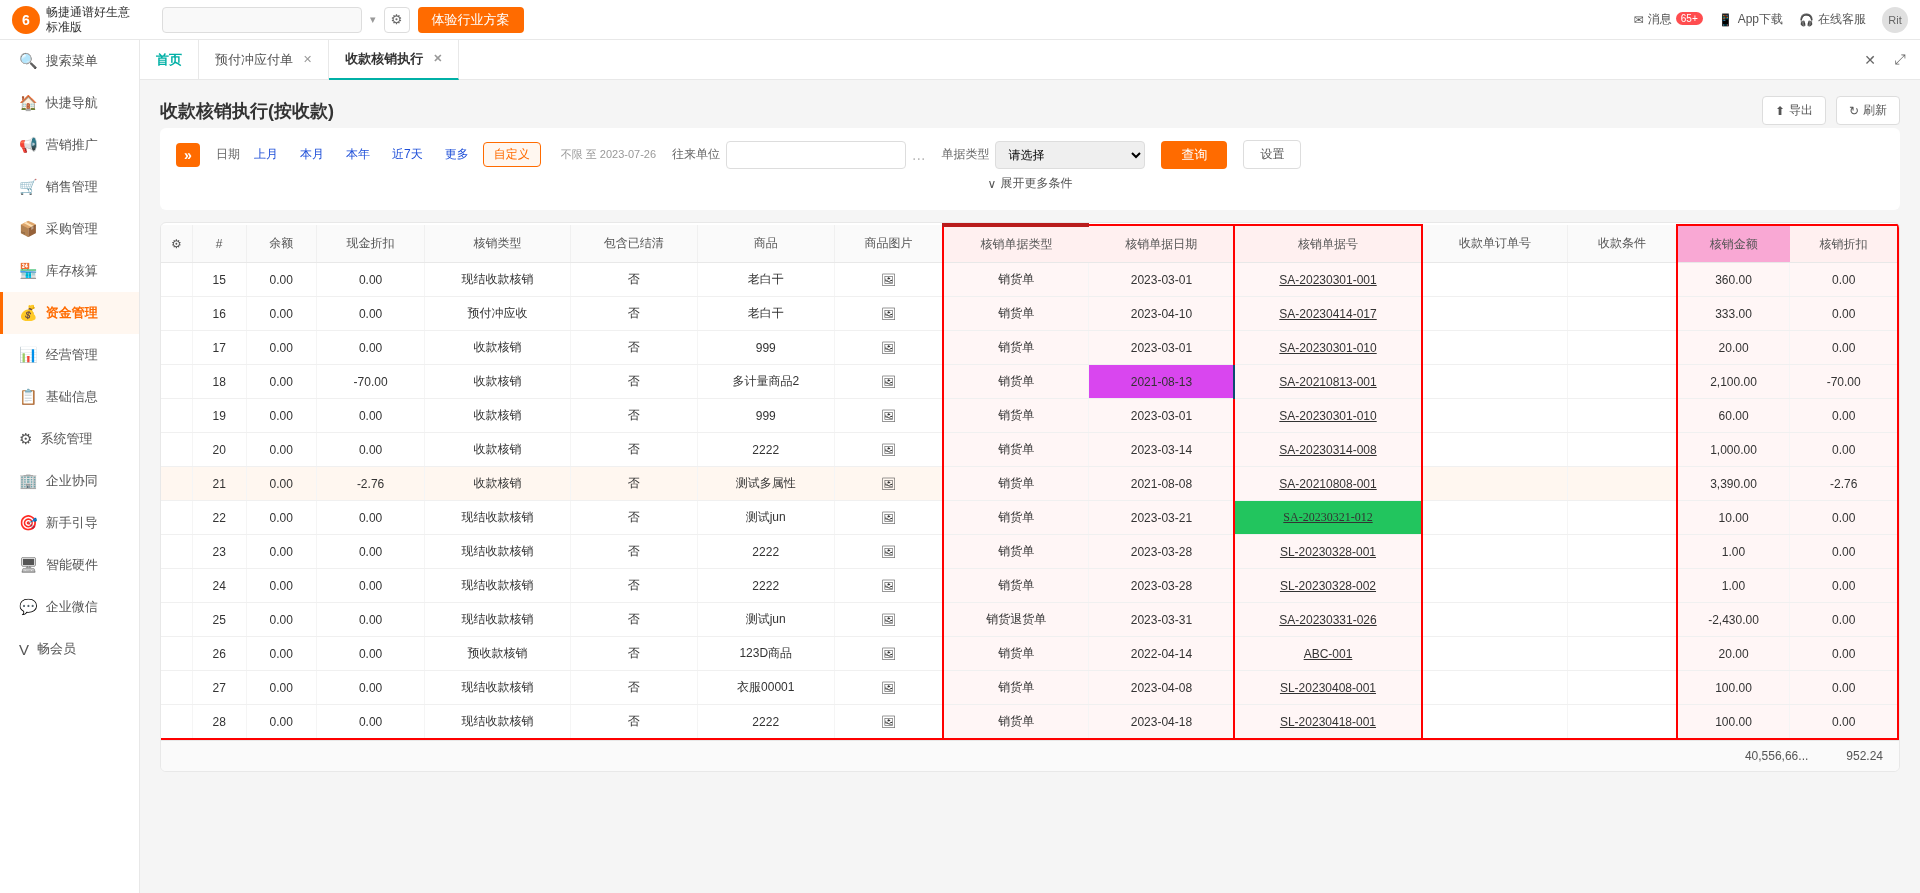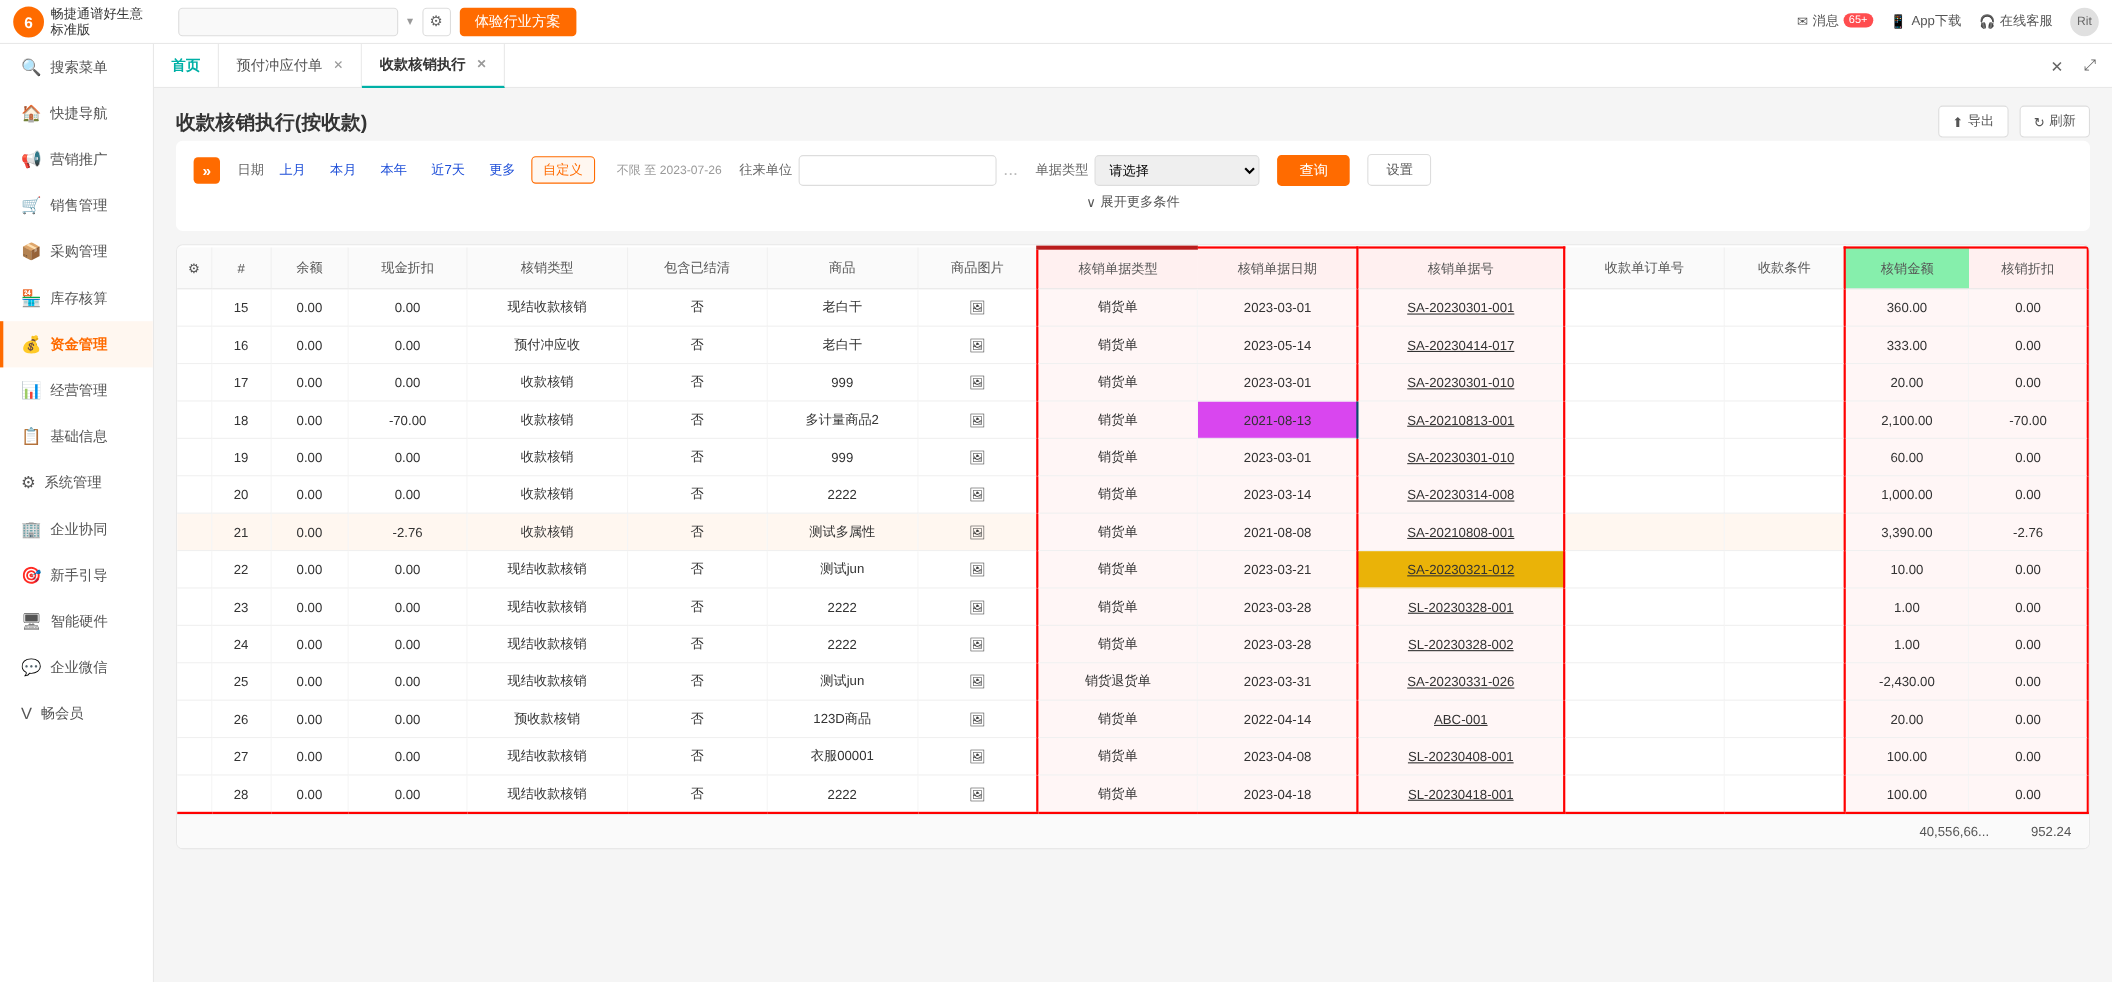--- a/index.html
+++ b/index.html
@@ -268,21 +268,21 @@
                 <th>现金折扣</th>
                 <th>核销类型</th>
                 <th>包含已结清</th>
                 <th>商品</th>
                 <th>商品图片</th>
                 <th style="background:#fff0f0; border-left:2px solid red; border-top:4px solid #b91c1c; border-right:none;">核销单据类型</th>
                 <th style="background:#fff0f0; border-top:2px solid red; border-right:2px solid red;">核销单据日期</th>
                 <th style="background:#fff0f0; border-left:2px solid red; border-top:2px solid red; border-right:2px solid red;">核销单据号</th>
                 <th>收款单订单号</th>
                 <th>收款条件</th>
-                <th style="background:#86efac; border-left:2px solid red; border-top:2px solid red; border-right:none;">核销金额</th>
+                <th style="background:#f9a8d4; border-left:2px solid red; border-top:2px solid red; border-right:none;">核销金额</th>
                 <th style="background:#fff0f0; border-top:2px solid red; border-right:2px solid red;">核销折扣</th>
               </tr>
             </thead>
             <tbody id="table-body">
             <tr>
                   <td></td>
                   <td>15</td>
                   <td>0.00</td>
                   <td>0.00</td>
                   <td>现结收款核销</td>
@@ -300,21 +300,21 @@
                 <tr>
                   <td></td>
                   <td>16</td>
                   <td>0.00</td>
                   <td>0.00</td>
                   <td>预付冲应收</td>
                   <td>否</td>
                   <td>老白干</td>
                   <td>🖼</td>
                   <td style="background: rgb(255, 246, 246); border-left: 2px solid red;">销货单</td>
-                  <td style="background: rgb(255, 246, 246); border-right: 2px solid red;">2023-05-14</td>
+                  <td style="background: rgb(255, 246, 246); border-right: 2px solid red;">2023-04-10</td>
                   <td class="link-cell" style="background: rgb(255, 246, 246); border-left: 2px solid red; border-right: 2px solid red;">SA-20230414-017</td>
                   <td></td>
                   <td></td>
                   <td style="background: rgb(255, 246, 246); border-left: 2px solid red;">333.00</td>
                   <td style="background: rgb(255, 246, 246); border-right: 2px solid red;">0.00</td>
                 </tr>
                 <tr>
                   <td></td>
                   <td>17</td>
                   <td>0.00</td>
@@ -403,21 +403,21 @@
                   <td></td>
                   <td>22</td>
                   <td>0.00</td>
                   <td>0.00</td>
                   <td>现结收款核销</td>
                   <td>否</td>
                   <td>测试jun</td>
                   <td>🖼</td>
                   <td style="background: rgb(255, 246, 246); border-left: 2px solid red;">销货单</td>
                   <td style="background: rgb(255, 246, 246); border-right: 2px solid red;">2023-03-21</td>
-                  <td class="link-cell" style="background: #eab308; border-left: 2px solid red; border-right: 2px solid red;">SA-20230321-012</td>
+                  <td class="link-cell" style="background: #22c55e; border-left: 2px solid red; border-right: 2px solid red; font-family: Liberation Serif, serif;">SA-20230321-012</td>
                   <td></td>
                   <td></td>
                   <td style="background: rgb(255, 246, 246); border-left: 2px solid red;">10.00</td>
                   <td style="background: rgb(255, 246, 246); border-right: 2px solid red;">0.00</td>
                 </tr>
                 <tr>
                   <td></td>
                   <td>23</td>
                   <td>0.00</td>
                   <td>0.00</td>

